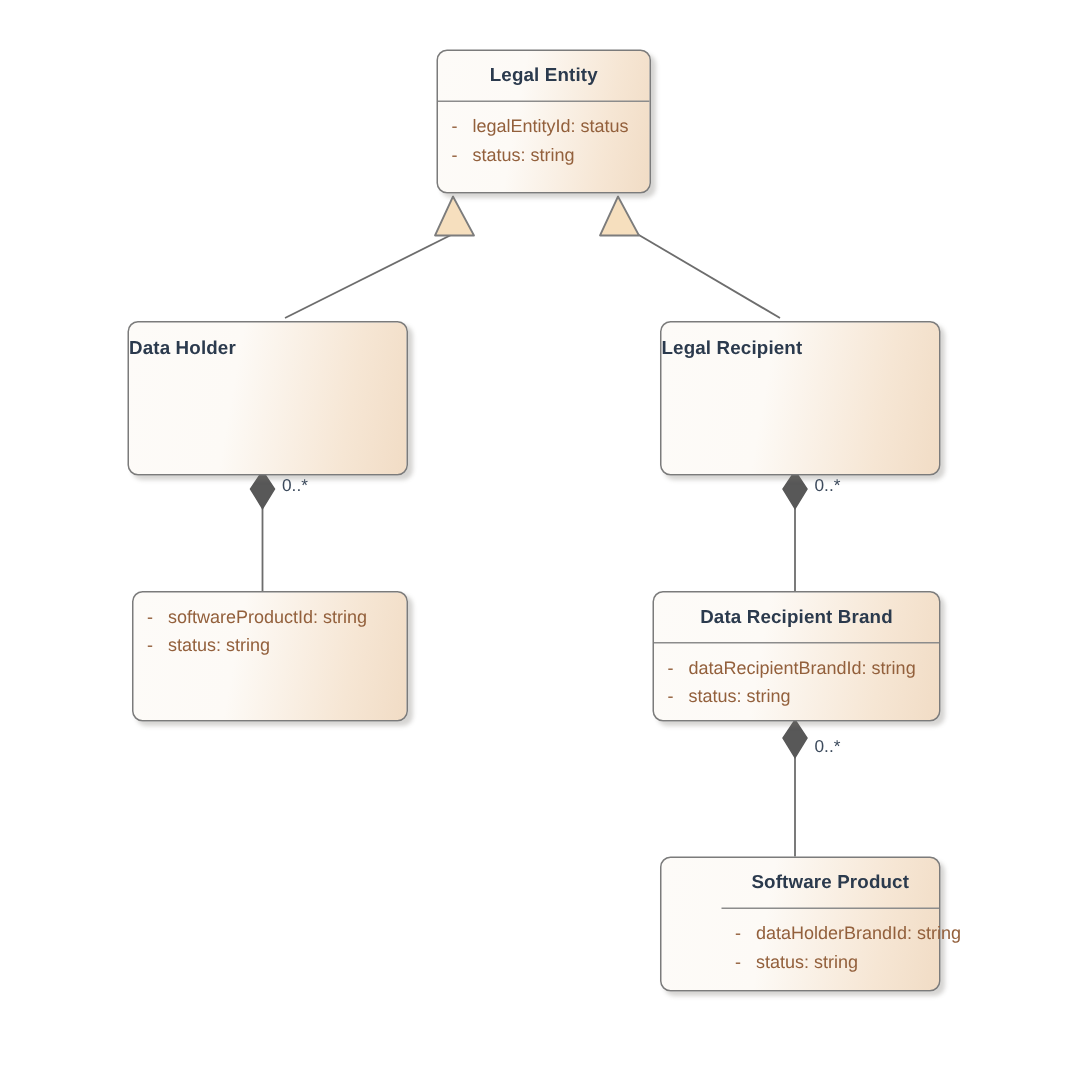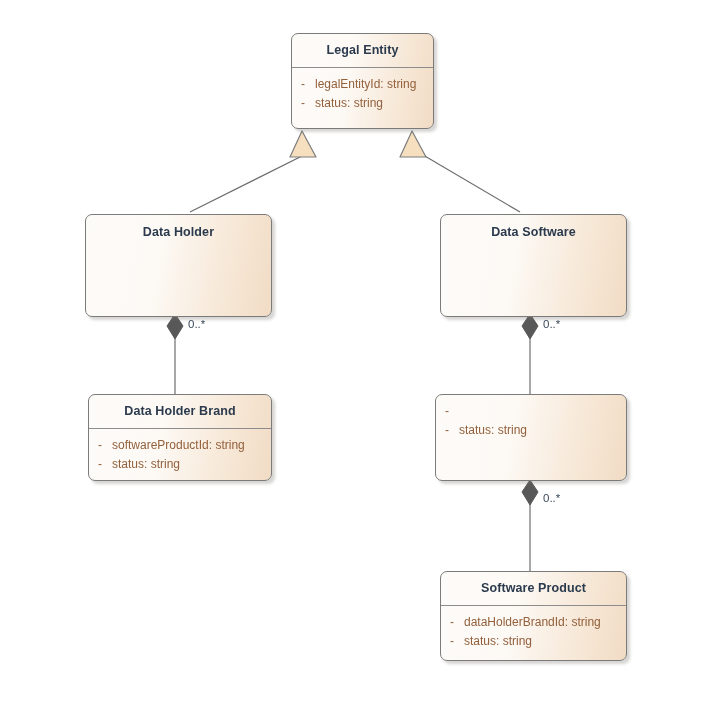--- a/index.html
+++ b/index.html
@@ -47,21 +47,20 @@
     display: flex;
     align-items: center;
     justify-content: center;
     border-bottom: 1px solid #8c8c8c;
     box-sizing: border-box;
   }
   .node.plain .title-bar {
     height: 34px;
     display: flex;
     align-items: center;
-    justify-content: center;
     box-sizing: border-box;
   }
   .attrs {
     padding: 7px 0 0 0;
     box-sizing: border-box;
   }
   .attr {
     display: flex;
     align-items: baseline;
     font-size: 12px;
@@ -125,70 +124,71 @@
     </g>
   </svg>
 
   <div class="node compartmented" style="left:291px; top:33px; width:143px; height:96px;">
     <div class="title-bar">
       <span class="title">Legal Entity</span>
     </div>
     <div class="attrs">
       <div class="attr">
         <span class="vis">-</span>
-        <span class="sig">legalEntityId: string</span>
+        <span class="sig">legalEntityId: status</span>
       </div>
       <div class="attr">
         <span class="vis">-</span>
         <span class="sig">status: string</span>
       </div>
     </div>
   </div>
 
   <div class="node plain" style="left:85px; top:214px; width:187px; height:103px;">
     <div class="title-bar">
       <span class="title">Data Holder</span>
     </div>
   </div>
 
   <div class="node plain" style="left:440px; top:214px; width:187px; height:103px;">
     <div class="title-bar">
-      <span class="title">Data Software</span>
+      <span class="title">Legal Recipient</span>
     </div>
   </div>
 
   <div class="node compartmented" style="left:88px; top:394px; width:184px; height:87px;">
-    <div class="title-bar">
-      <span class="title">Data Holder Brand</span>
-    </div>
     <div class="attrs">
       <div class="attr">
         <span class="vis">-</span>
         <span class="sig">softwareProductId: string</span>
       </div>
       <div class="attr">
         <span class="vis">-</span>
         <span class="sig">status: string</span>
       </div>
     </div>
   </div>
 
   <div class="node compartmented" style="left:435px; top:394px; width:192px; height:87px;">
-    <div class="attrs">
-      <div class="attr">
-        <span class="vis">-</span>
-      </div>
-      <div class="attr">
-        <span class="vis">-</span>
-        <span class="sig">status: string</span>
-      </div>
-    </div>
-  </div>
-
-  <div class="node compartmented" style="left:440px; top:571px; width:187px; height:90px;">
+    <div class="title-bar">
+      <span class="title">Data Recipient Brand</span>
+    </div>
+    <div class="attrs">
+      <div class="attr">
+        <span class="vis">-</span>
+        <span class="sig">dataRecipientBrandId: string</span>
+      </div>
+      <div class="attr">
+        <span class="vis">-</span>
+        <span class="sig">status: string</span>
+      </div>
+    </div>
+  </div>
+
+  <div class="node compartmented" style="left:440px; top:571px; width:187px; height:90px;padding-left:40px;">
     <div class="title-bar">
       <span class="title">Software Product</span>
     </div>
     <div class="attrs">
       <div class="attr">
         <span class="vis">-</span>
         <span class="sig">dataHolderBrandId: string</span>
       </div>
       <div class="attr">
         <span class="vis">-</span>

